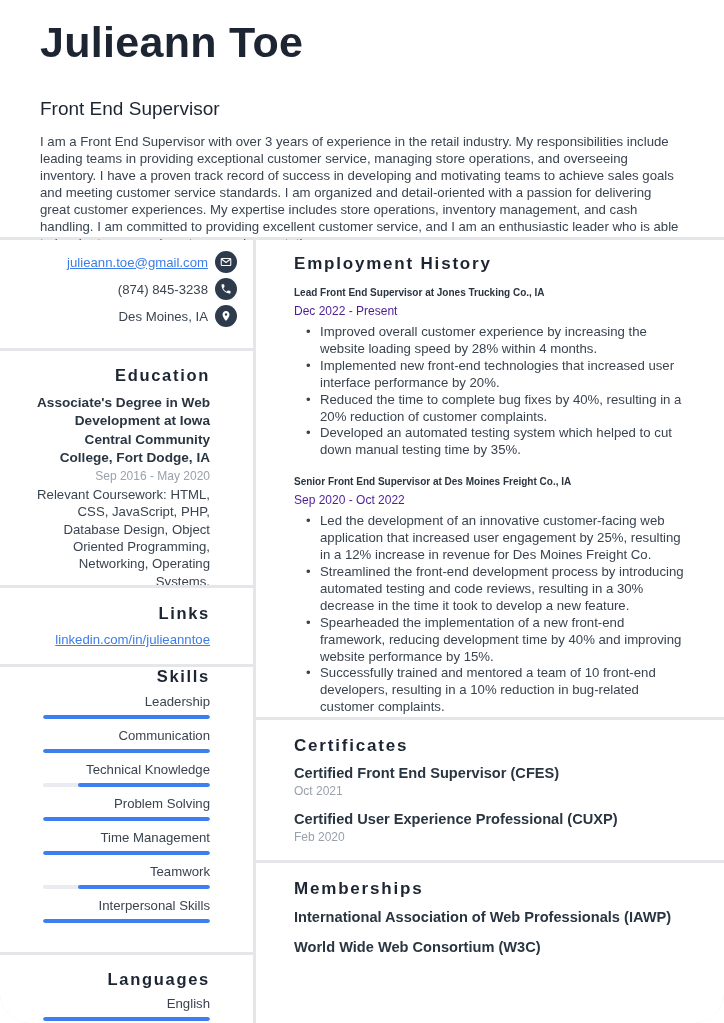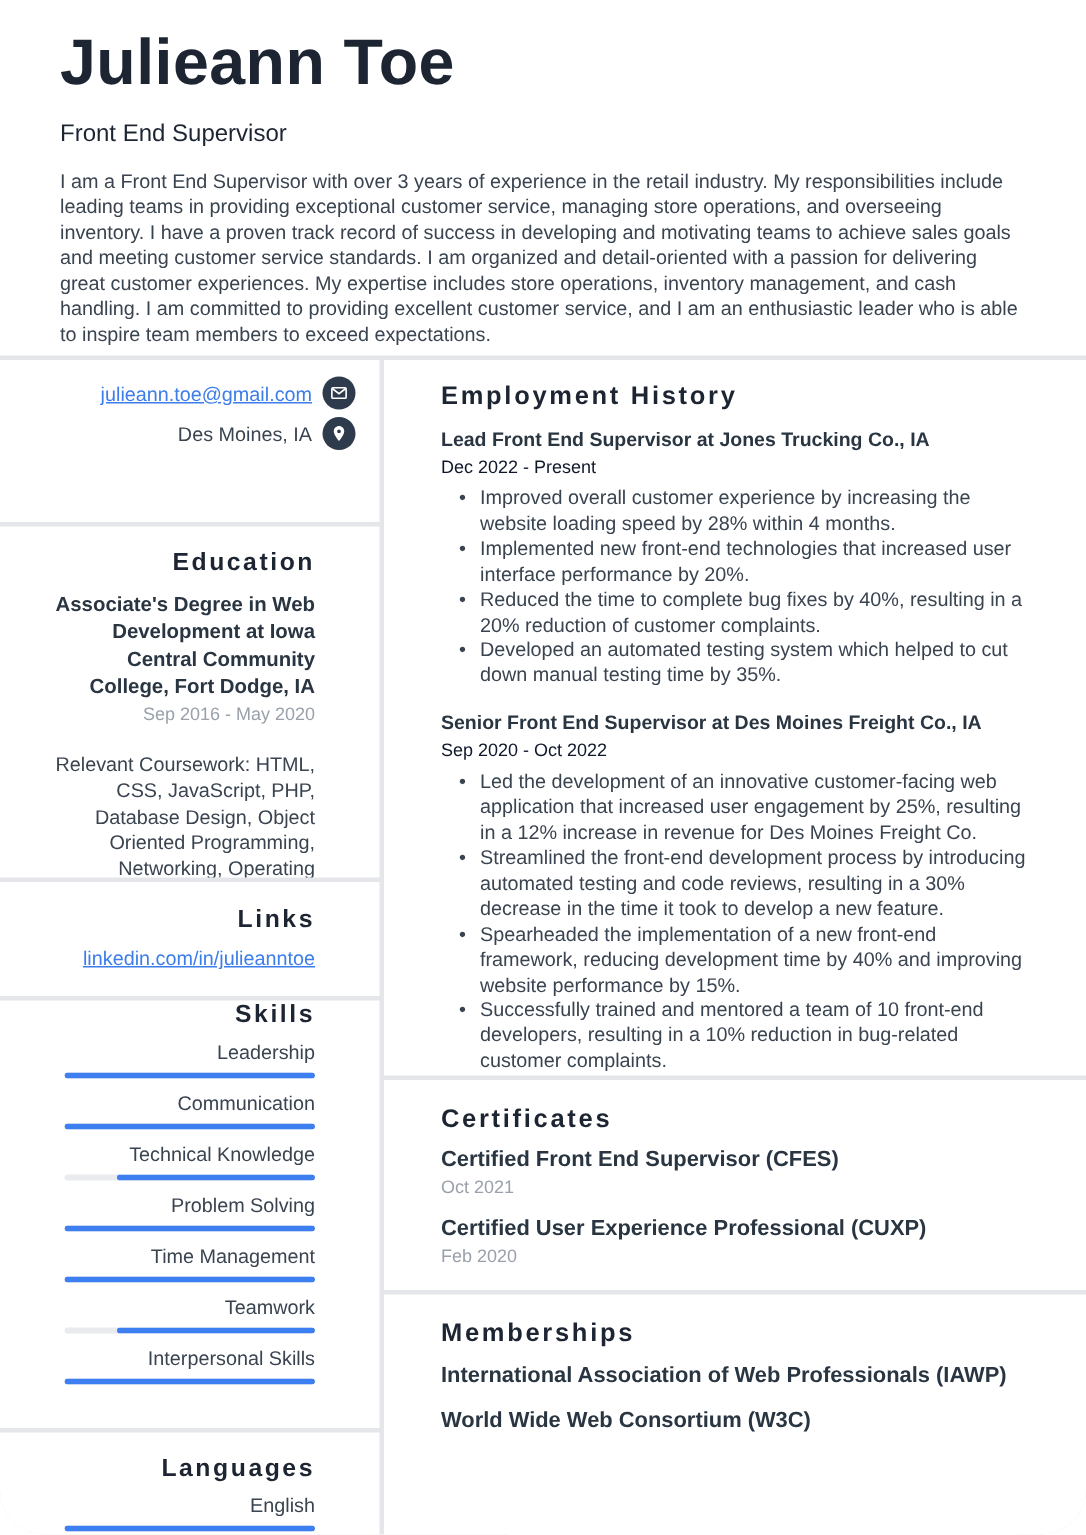--- a/index.html
+++ b/index.html
@@ -6,21 +6,21 @@
   html,body { background:#ffffff; }
   body { font-family:"Liberation Sans", sans-serif; }
   .page {
     position:relative; width:724px; height:1023px; margin:0 auto;
     background:#ffffff; overflow:hidden; color:#3a4450;border-radius:30px;
   }
 
   
   .header { height:237px; padding:18px 40px 0 40px; }
   .name { font-size:43px; font-weight:600; letter-spacing:0.3px; color:#1d2533; line-height:1.15; }
-  .job-title { margin-top:14px; font-size:16px; font-weight:500; color:#1d2533; }
+  .job-title { margin-top:31px; font-size:19px; font-weight:500; color:#1d2533; }
   .summary { margin-top:13px; font-size:13.2px; line-height:17px; color:#3a4450; }
 
   
   .body-grid { display:flex; height:808px; border-top:3px solid #e4e6e9; }
   .left-col  { width:256px; background:#e4e6e9; display:flex; flex-direction:column; gap:3px; border-right:3px solid #e4e6e9; }
   .right-col { flex:1; background:#e4e6e9; display:flex; flex-direction:column; gap:3px; }
   .card { background:#ffffff; overflow:hidden; }
 
   
   .side-heading { font-size:16.5px; font-weight:700; letter-spacing:1.7px; color:#1d2533; }
@@ -31,21 +31,21 @@
   .contact-row a.txt { color:#3d7de9; text-decoration:underline; }
   .icon-circle {
     width:22px; height:22px; border-radius:50%; background:#2e3b4c;
     display:flex; align-items:center; justify-content:center; flex:0 0 auto;
   }
   .icon-circle svg { width:12px; height:12px; display:block; }
 
   .card-education { height:234px; padding:15px 43px 0 28px; text-align:right; }
   .card-education .side-heading { margin-bottom:9px; }
   .degree { font-size:13.6px; font-weight:700; line-height:18.3px; color:#2a3542; }
-  .edu-dates { margin:2px 0 18px; font-size:12px; color:#9aa1ab; }
+  .edu-dates { margin:2px 0 3px; font-size:12px; color:#9aa1ab; }
   .coursework { font-size:13.2px; line-height:17.3px; color:#3a4450; }
 
   .card-links { height:76px; padding:16px 43px 0; text-align:right; }
   .card-links .side-heading { margin-bottom:7px; }
   .side-link { font-size:13.2px; color:#3d7de9; text-decoration:underline; }
 
   .card-skills { height:285px; padding:0 43px 0; text-align:right; }
   .card-skills .side-heading { margin-bottom:8px; }
   .skill-item { margin-bottom:9px; }
   .skill-label { font-size:13.2px; color:#3a4450; margin-bottom:6px; }
@@ -54,22 +54,22 @@
 
   .card-languages { flex:1; padding:15px 43px 1px; text-align:right; }
   .card-languages .side-heading { margin-bottom:7px; }
 
   
   .main-heading { font-size:17px; font-weight:700; letter-spacing:1.8px; color:#1d2533; }
 
   .card-employment { height:477px; padding:14px 40px 0 38px; }
   .card-employment .main-heading { margin-bottom:9px; }
   .job { margin-bottom:13px; }
-  .job-name { font-size:13px; font-weight:700; color:#2a3542; line-height:19px; }
-  .job-dates { margin:2px 0 6px; font-size:12px; color:#0f172a; }
+  .job-name { font-size:10px; font-weight:700; color:#2a3542; line-height:19px; }
+  .job-dates { margin:2px 0 6px; font-size:12px; color:#4c1d95; }
   .bullets { list-style:none; }
   .bullets li {
     position:relative; padding-left:26px;
     font-size:13.2px; line-height:16.9px; color:#3a4450;
   }
   .bullets li::before {
     content:"•"; position:absolute; left:12px; top:0;
     color:#3a4450; font-size:13.2px;
   }
 
@@ -102,20 +102,28 @@
         <div class="contact-row">
           <a class="txt" href="#">julieann.toe@gmail.com</a>
           <span class="icon-circle">
             <svg viewBox="0 0 24 24" fill="none" stroke="#ffffff" stroke-width="2.2">
               <rect x="2.5" y="5" width="19" height="14" rx="1.5"></rect>
               <path d="M3 6l9 7 9-7"></path>
             </svg>
           </span>
         </div>
         <div class="contact-row">
+          <span class="txt">(874) 845-3238</span>
+          <span class="icon-circle">
+            <svg viewBox="0 0 24 24" fill="#ffffff">
+              <path d="M6.62 10.79a15.05 15.05 0 0 0 6.59 6.59l2.2-2.2a1 1 0 0 1 1.01-.24c1.12.37 2.33.57 3.58.57a1 1 0 0 1 1 1V20a1 1 0 0 1-1 1C10.85 21 3 13.15 3 3.5a1 1 0 0 1 1-1h3.5a1 1 0 0 1 1 1c0 1.25.2 2.45.57 3.57a1 1 0 0 1-.25 1.02l-2.2 2.2z"></path>
+            </svg>
+          </span>
+        </div>
+        <div class="contact-row">
           <span class="txt">Des Moines, IA</span>
           <span class="icon-circle">
             <svg viewBox="0 0 24 24" fill="#ffffff" fill-rule="evenodd">
               <path d="M12 2C8.13 2 5 5.13 5 9c0 5.25 7 13 7 13s7-7.75 7-13c0-3.87-3.13-7-7-7zm0 9.5A2.5 2.5 0 1 1 12 6.5a2.5 2.5 0 0 1 0 5z"></path>
             </svg>
           </span>
         </div>
       </div>
 
       <div class="card card-education">

